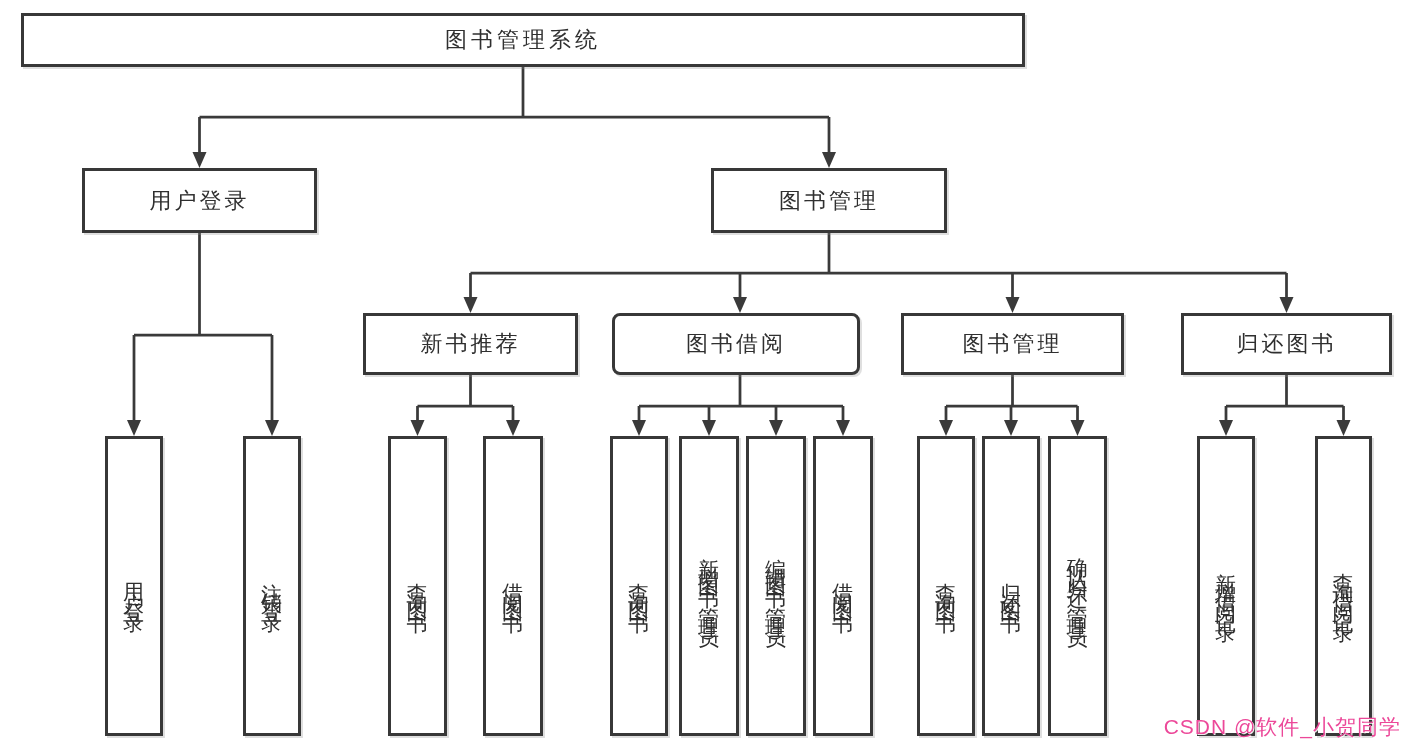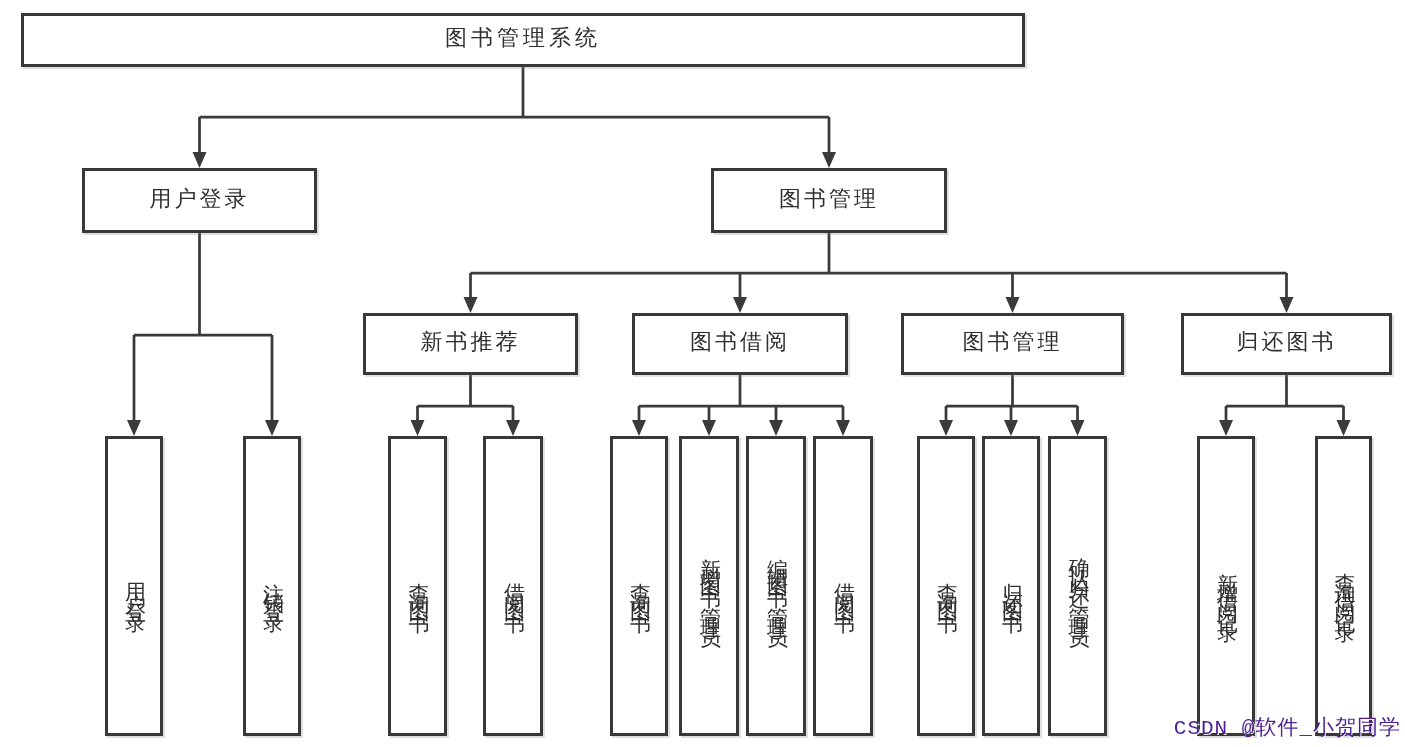--- a/index.html
+++ b/index.html
@@ -1,38 +1,38 @@
 <!DOCTYPE html>
 <html><head>
 <meta charset="utf-8">
 <style>
   html,body{margin:0;padding:0;background:#ffffff;}
   #canvas{
     position:relative;width:1405px;height:747px;background:#ffffff;overflow:hidden;
-    font-family:Liberation Mono, monospace;color:#2f2f2f;
+    font-family:Liberation Sans, sans-serif;color:#2f2f2f;
   }
   #connectors{position:absolute;left:0;top:0;z-index:0;}
   .box{
     position:absolute;box-sizing:border-box;background:#ffffff;
     border:3px solid #383838;z-index:1;
     display:flex;align-items:center;justify-content:center;
     box-shadow:2px 2px 0 rgba(140,140,140,0.28);
   }
   .h{font-size:22px;letter-spacing:3px;line-height:1;}
   .root{left:21px;top:13px;width:1004px;height:54px;letter-spacing:4px;}
   .l2{top:168px;height:65px;}
   .l3{top:313px;height:62px;}
   .leaf{top:436px;height:300px;}
   .v{
     writing-mode:vertical-rl;text-orientation:mixed;
     font-size:21px;line-height:1;letter-spacing:10px;
   }
   #watermark{
     position:absolute;right:4px;bottom:6px;z-index:3;
-    font-size:21px;letter-spacing:1px;color:#4c1d95;
+    font-size:21px;letter-spacing:1px;color:#ec4899;
     text-shadow:1px 1px 0 rgba(255,255,255,0.9);
   }
 </style>
 </head>
 <body>
 
 <div id="canvas">
 
   <svg id="connectors" width="1405" height="747">
       <line x1="523" y1="67" x2="523" y2="117" stroke="#3a3a3a" stroke-width="2.75"></line>
@@ -88,21 +88,21 @@
       <line x1="1343.5" y1="406" x2="1343.5" y2="422" stroke="#3a3a3a" stroke-width="2.75"></line>
       <polygon points="1336.5,420 1350.5,420 1343.5,436" fill="#3a3a3a"></polygon>
     </svg>
 
   <div class="box h root">图书管理系统</div>
 
   <div class="box h l2" style="left:82px;width:235px;">用户登录</div>
   <div class="box h l2" style="left:711px;width:236px;">图书管理</div>
 
   <div class="box h l3" style="left:363px;width:215px;">新书推荐</div>
-  <div class="box h l3" style="left:632px;width:216px;">图书借阅</div>
+  <div class="box h l3" style="left:612px;width:248px;border-radius:8px;">图书借阅</div>
   <div class="box h l3" style="left:901px;width:223px;">图书管理</div>
   <div class="box h l3" style="left:1181px;width:211px;">归还图书</div>
 
   <div class="box v leaf" style="left:105px;width:58px;">用户登录</div>
   <div class="box v leaf" style="left:243px;width:58px;">注销登录</div>
 
   <div class="box v leaf" style="left:388px;width:59px;">查询图书</div>
   <div class="box v leaf" style="left:483px;width:60px;">借阅图书</div>
 
   <div class="box v leaf" style="left:610px;width:58px;">查询图书</div>

